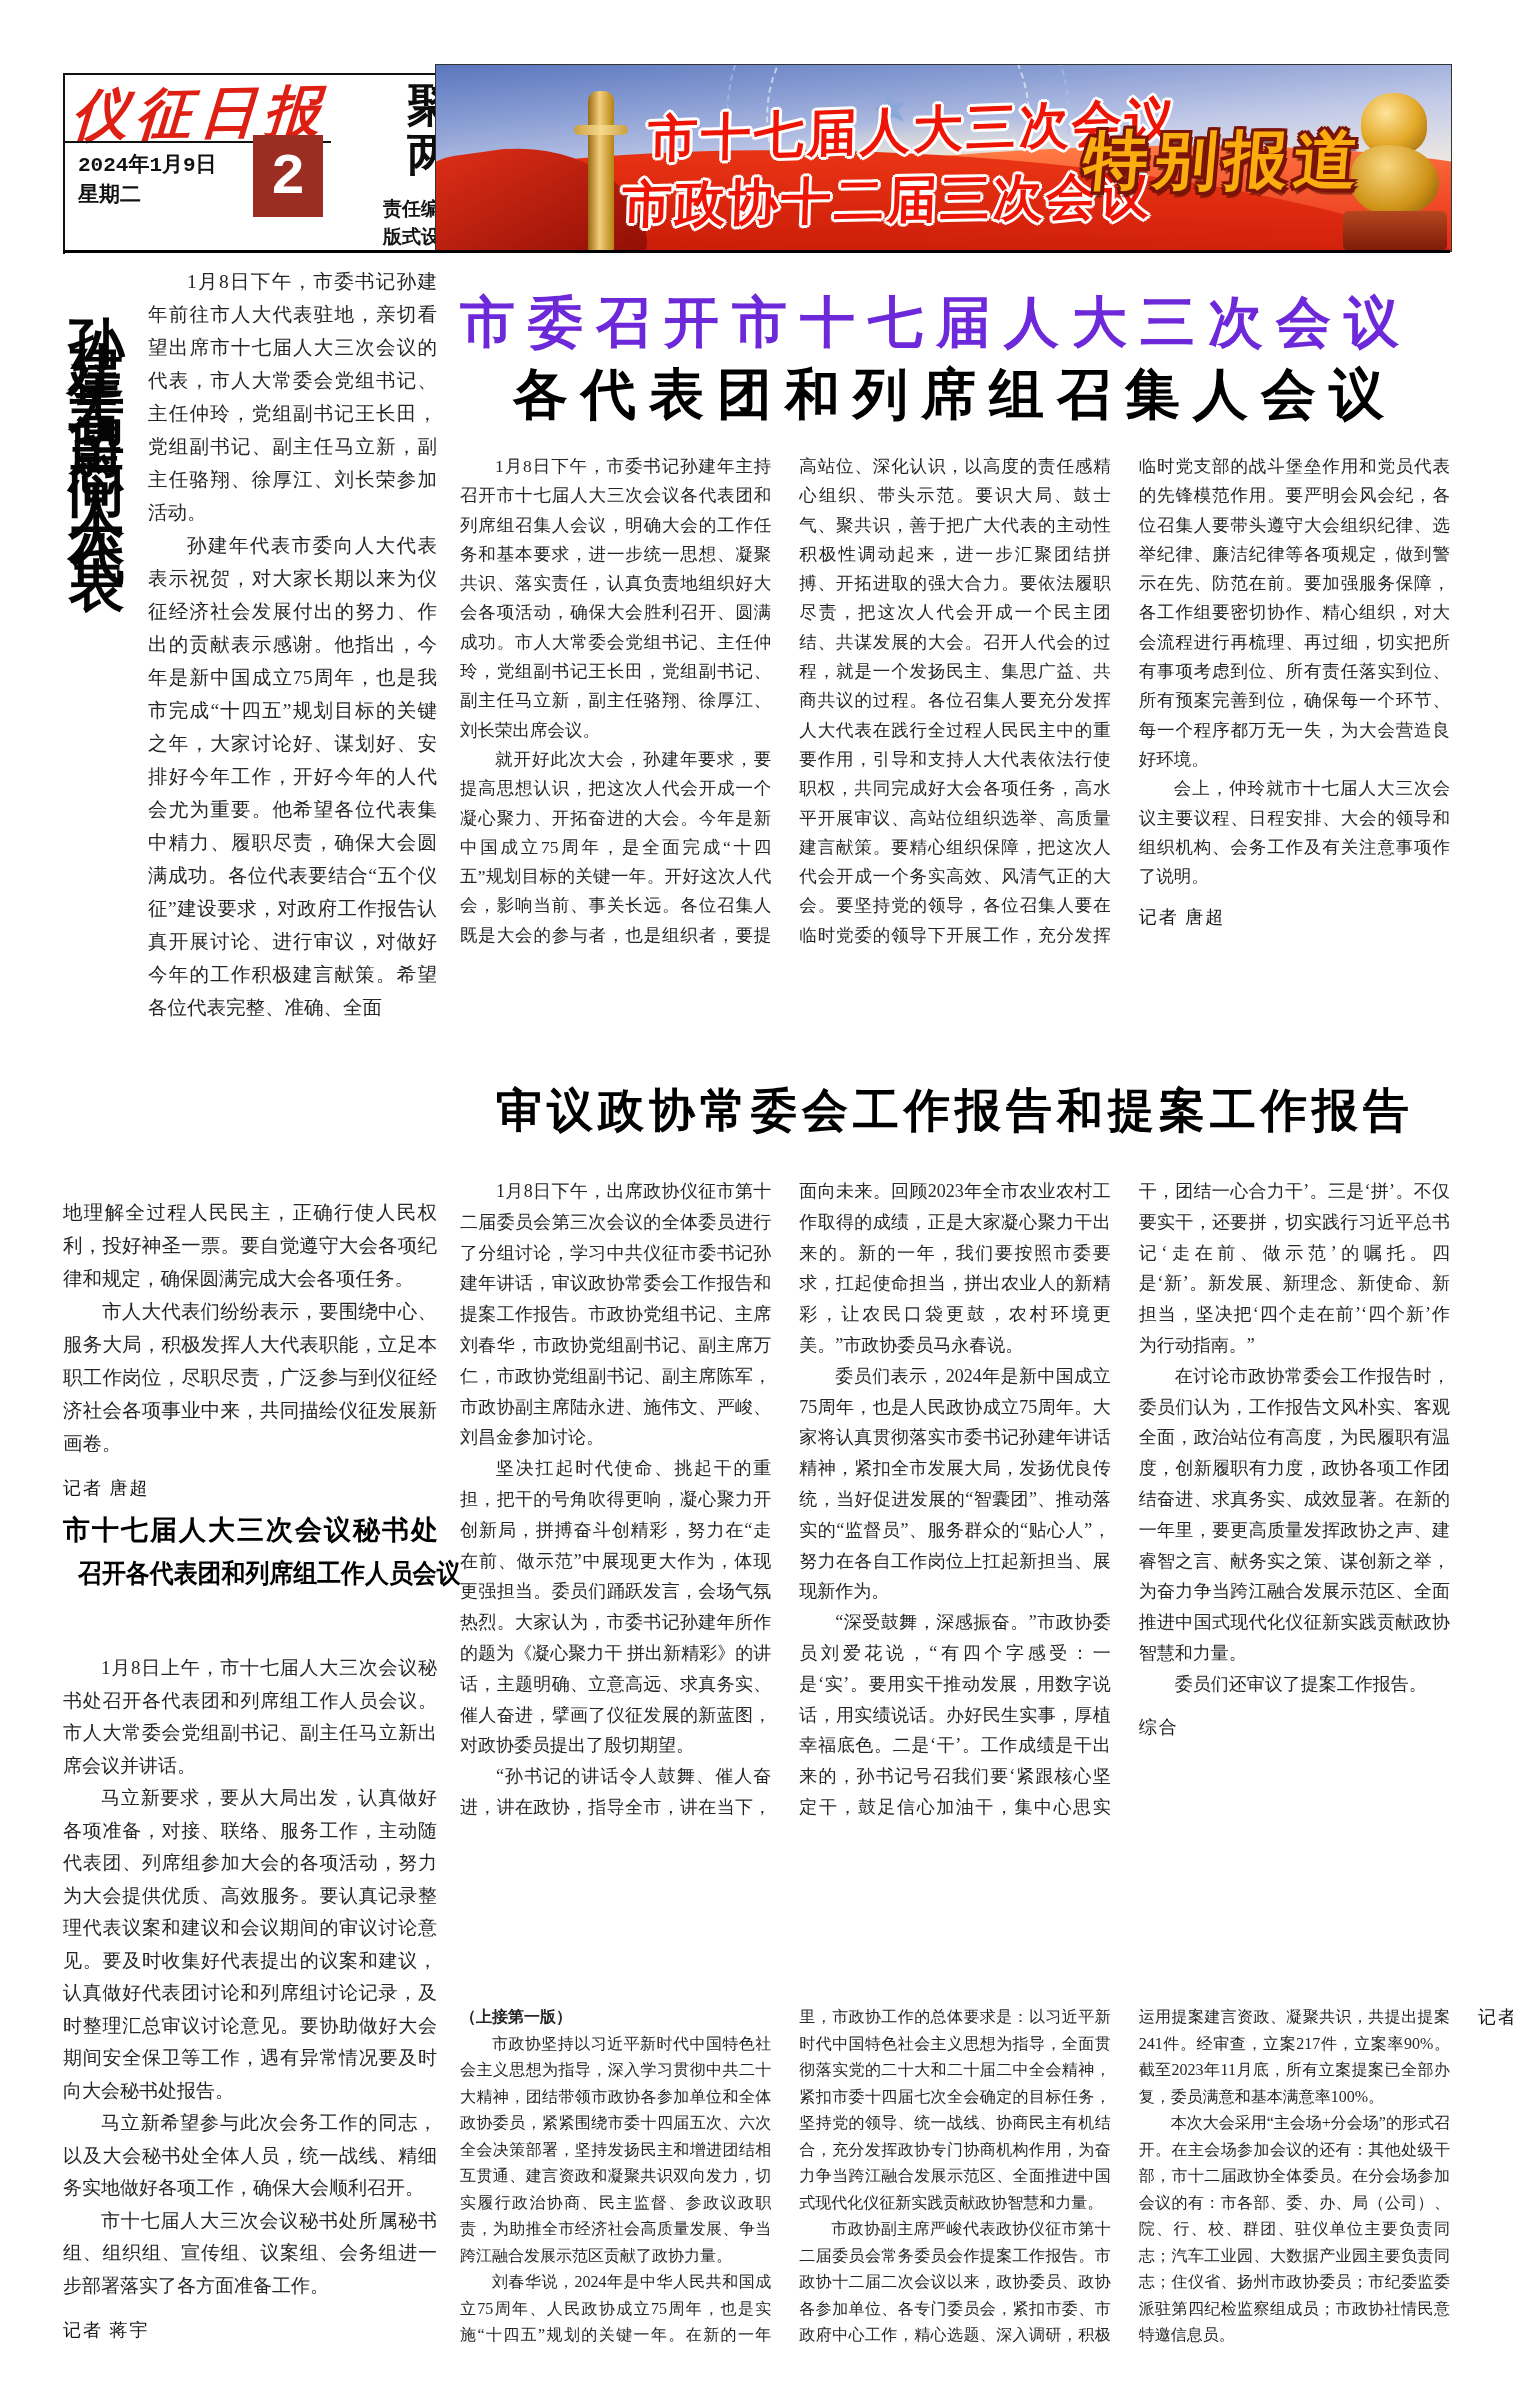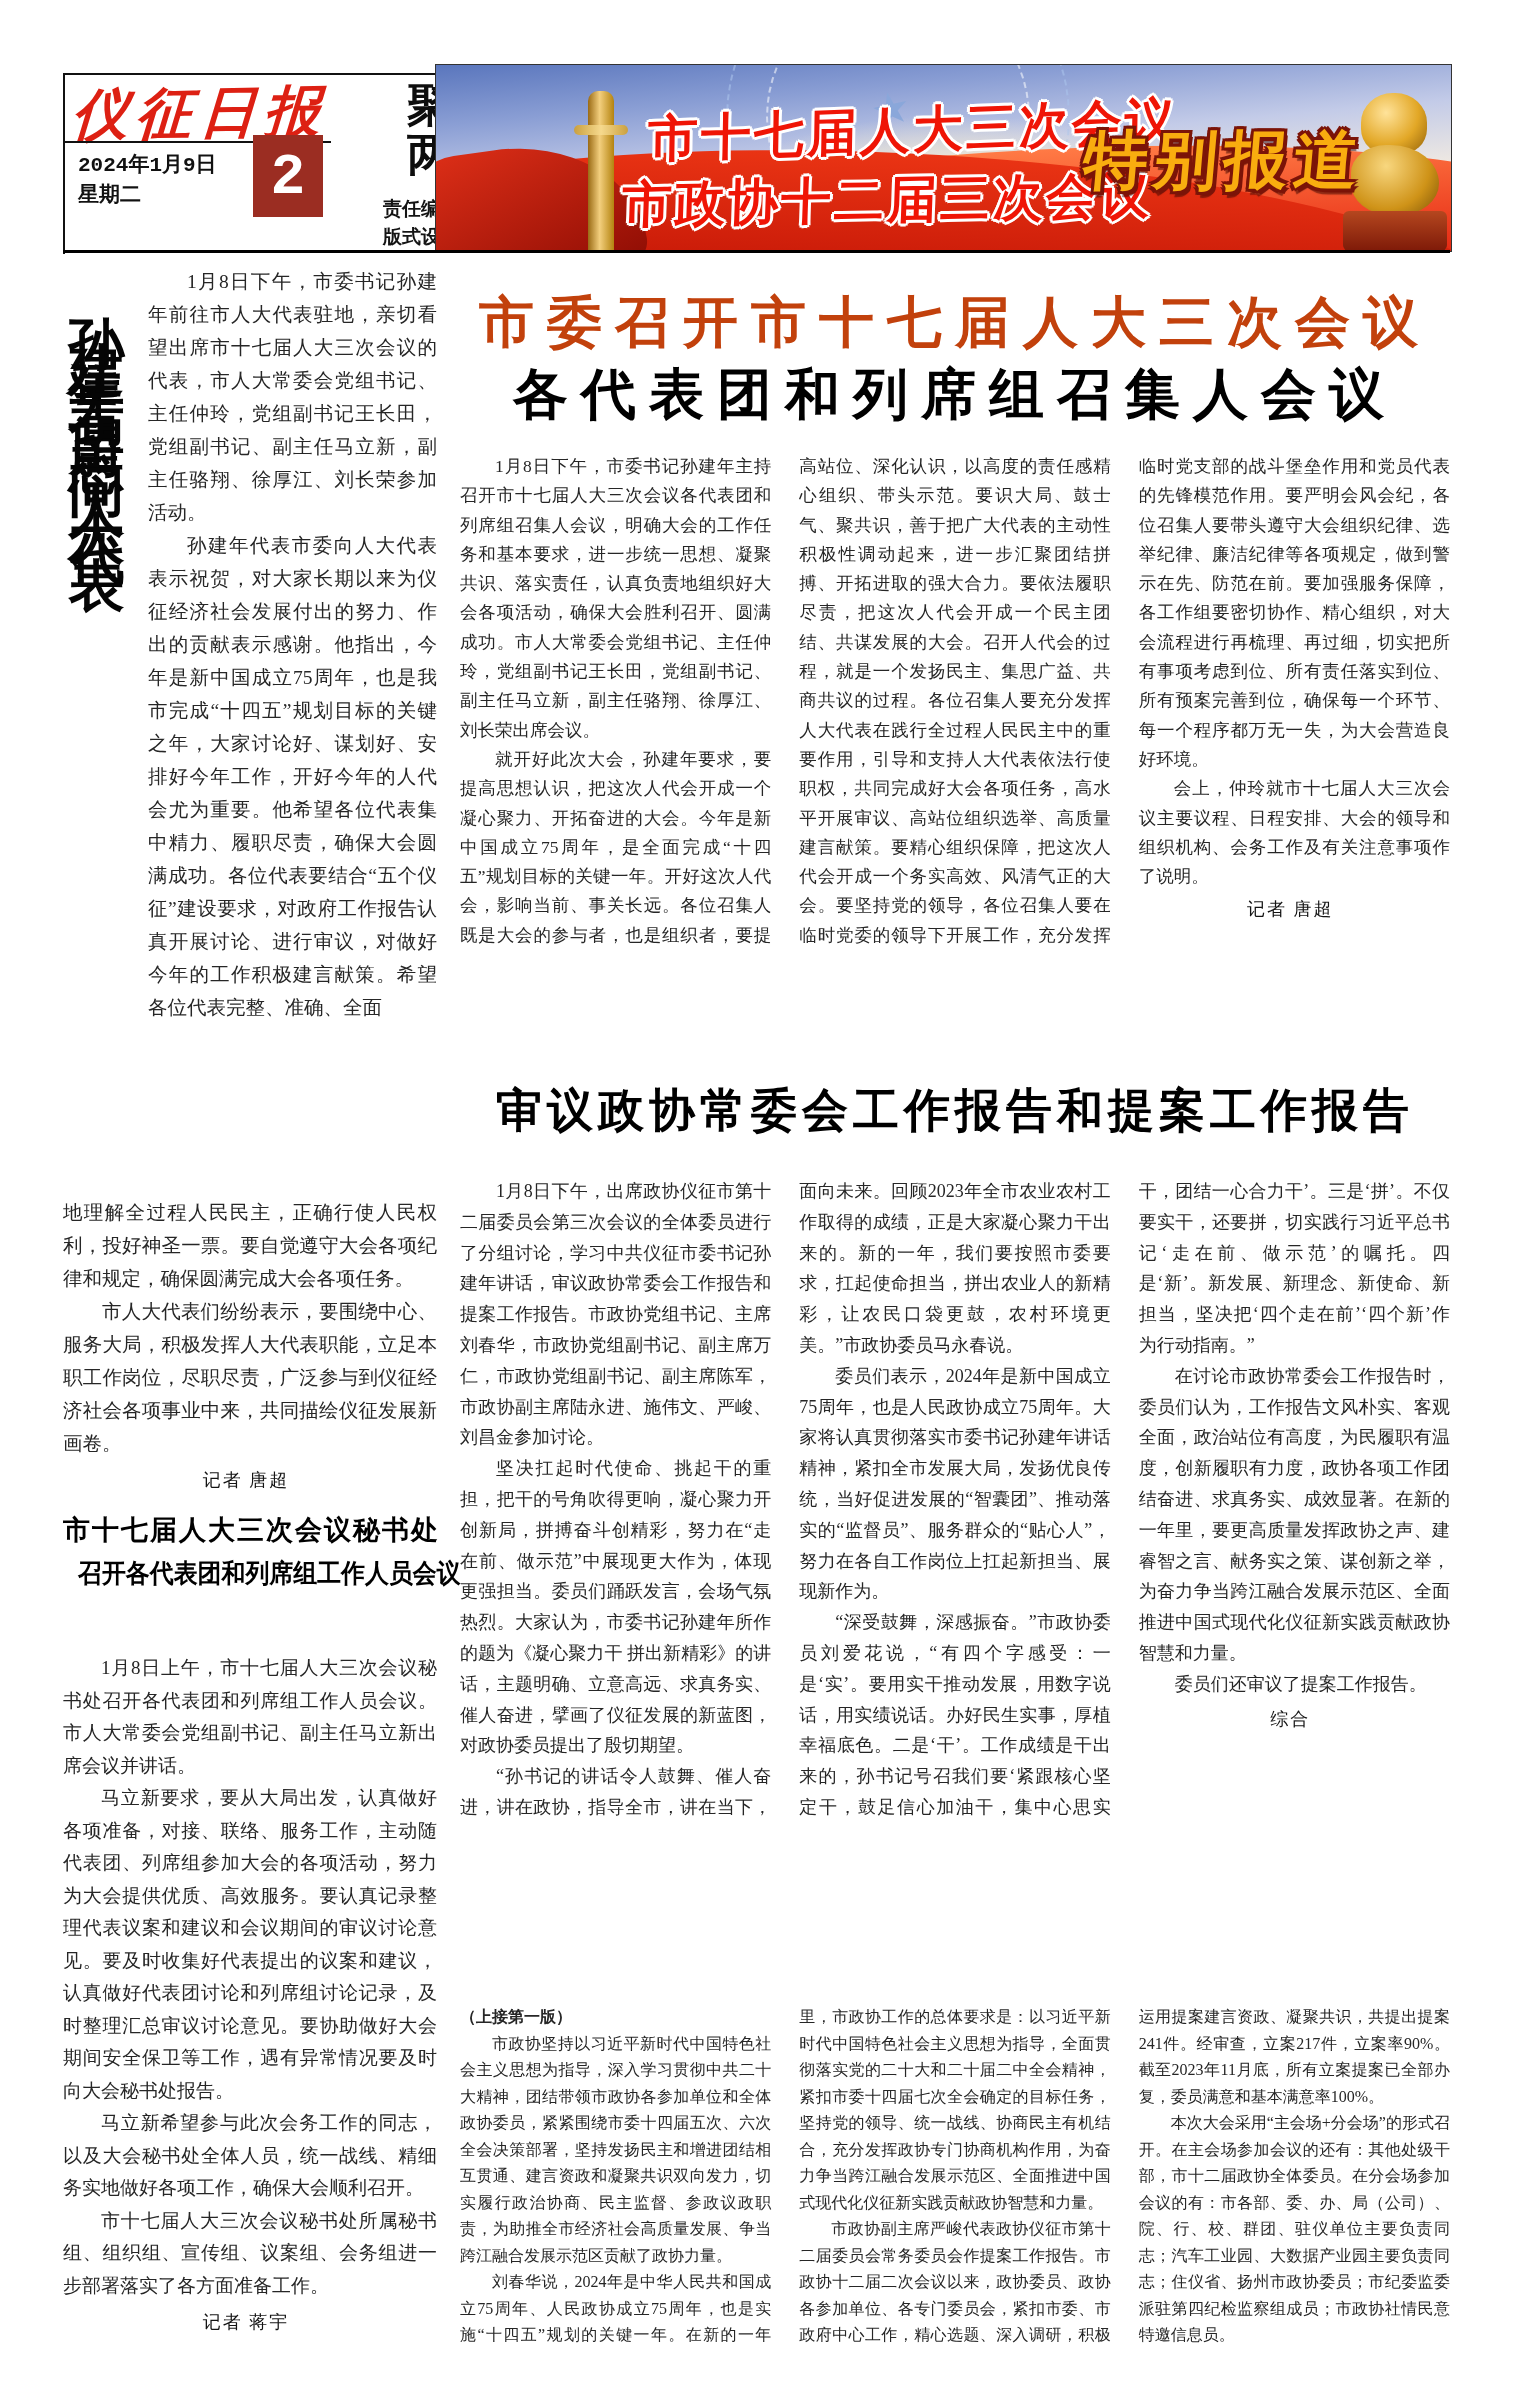--- a/index.html
+++ b/index.html
@@ -55,29 +55,29 @@
         text-shadow:-2px -2px 0 #fff,2px -2px 0 #fff,-2px 2px 0 #fff,2px 2px 0 #fff,0 -3px 0 #fff,0 3px 0 #fff,3px 0 0 #fff,-3px 0 0 #fff;}
   .banner-line1{left:212px;top:32px;transform:rotate(-2deg) skewX(-3deg);}
   .banner-line2{left:186px;top:102px;transform:rotate(-1deg) skewX(-3deg);}
   .banner-badge{position:absolute;left:648px;top:52px;font-weight:bold;white-space:nowrap;color:#f9ad0f;
         font-family:"Liberation Sans","DejaVu Sans",sans-serif;font-size:64px;letter-spacing:6px;transform:skewX(-5deg);
         text-shadow:-3px 0 0 #7b1408,3px 0 0 #7b1408,0 -3px 0 #7b1408,0 3px 0 #7b1408,4px 4px 0 #7b1408,-3px 3px 0 #7b1408,3px -3px 0 #7b1408,-3px -3px 0 #7b1408,2px 6px 1px rgba(60,8,2,.55);}
 
   
   .art-body p{margin:0;text-indent:2em;text-align:justify;}
   .p-noindent{text-indent:0 !important;text-align:justify;}
-  .byline{text-align:center;padding-right:8px;font-size:18px;color:#141414;margin-top:4px;letter-spacing:2px;}
+  .byline{text-align:left;padding-right:8px;font-size:18px;color:#141414;margin-top:12px;letter-spacing:2px;}
   .cols3{column-count:3;column-gap:28px;}
 
   .v-headline{left:60px;top:272px;height:940px;writing-mode:vertical-rl;text-orientation:upright;
               font-size:56px;font-weight:bold;color:#050505;letter-spacing:24px;line-height:74px;}
   .a-top{left:148px;top:265px;width:289px;height:920px;font-size:19.5px;line-height:33px;}
   .a-bottom{left:63px;top:1196px;width:374px;font-size:19.5px;line-height:33px;}
 
-  .b-headline1{left:460px;top:286px;width:990px;text-align:center;font-size:55px;font-weight:bold;color:#c2410c;letter-spacing:13px;white-space:nowrap;}
+  .b-headline1{left:460px;top:286px;width:990px;text-align:left;font-size:55px;font-weight:bold;color:#6d28d9;letter-spacing:13px;white-space:nowrap;}
   .b-headline2{left:460px;top:358px;width:990px;text-align:center;font-size:55px;font-weight:bold;color:#000;letter-spacing:13px;white-space:nowrap;}
   .b-body{left:460px;top:452px;width:990px;height:500px;font-size:17.5px;line-height:29.3px;}
 
   .c-headline1{left:460px;top:1014px;width:990px;text-align:center;font-size:46px;font-weight:bold;color:#000;letter-spacing:5px;white-space:nowrap;}
   .c-headline2{left:460px;top:1080px;width:990px;text-align:center;font-size:46px;font-weight:bold;color:#000;letter-spacing:5px;white-space:nowrap;}
   .c-body{left:460px;top:1176px;width:990px;height:800px;font-size:18px;line-height:30.8px;}
 
   .d-headline1{left:63px;top:1512px;width:374px;text-align:center;font-size:27px;font-weight:bold;color:#000;letter-spacing:2px;white-space:nowrap;}
   .d-headline2{left:63px;top:1556px;width:374px;text-align:center;font-size:26px;font-weight:bold;color:#000;white-space:nowrap;
                transform:scale(.92,1);transform-origin:center;}

